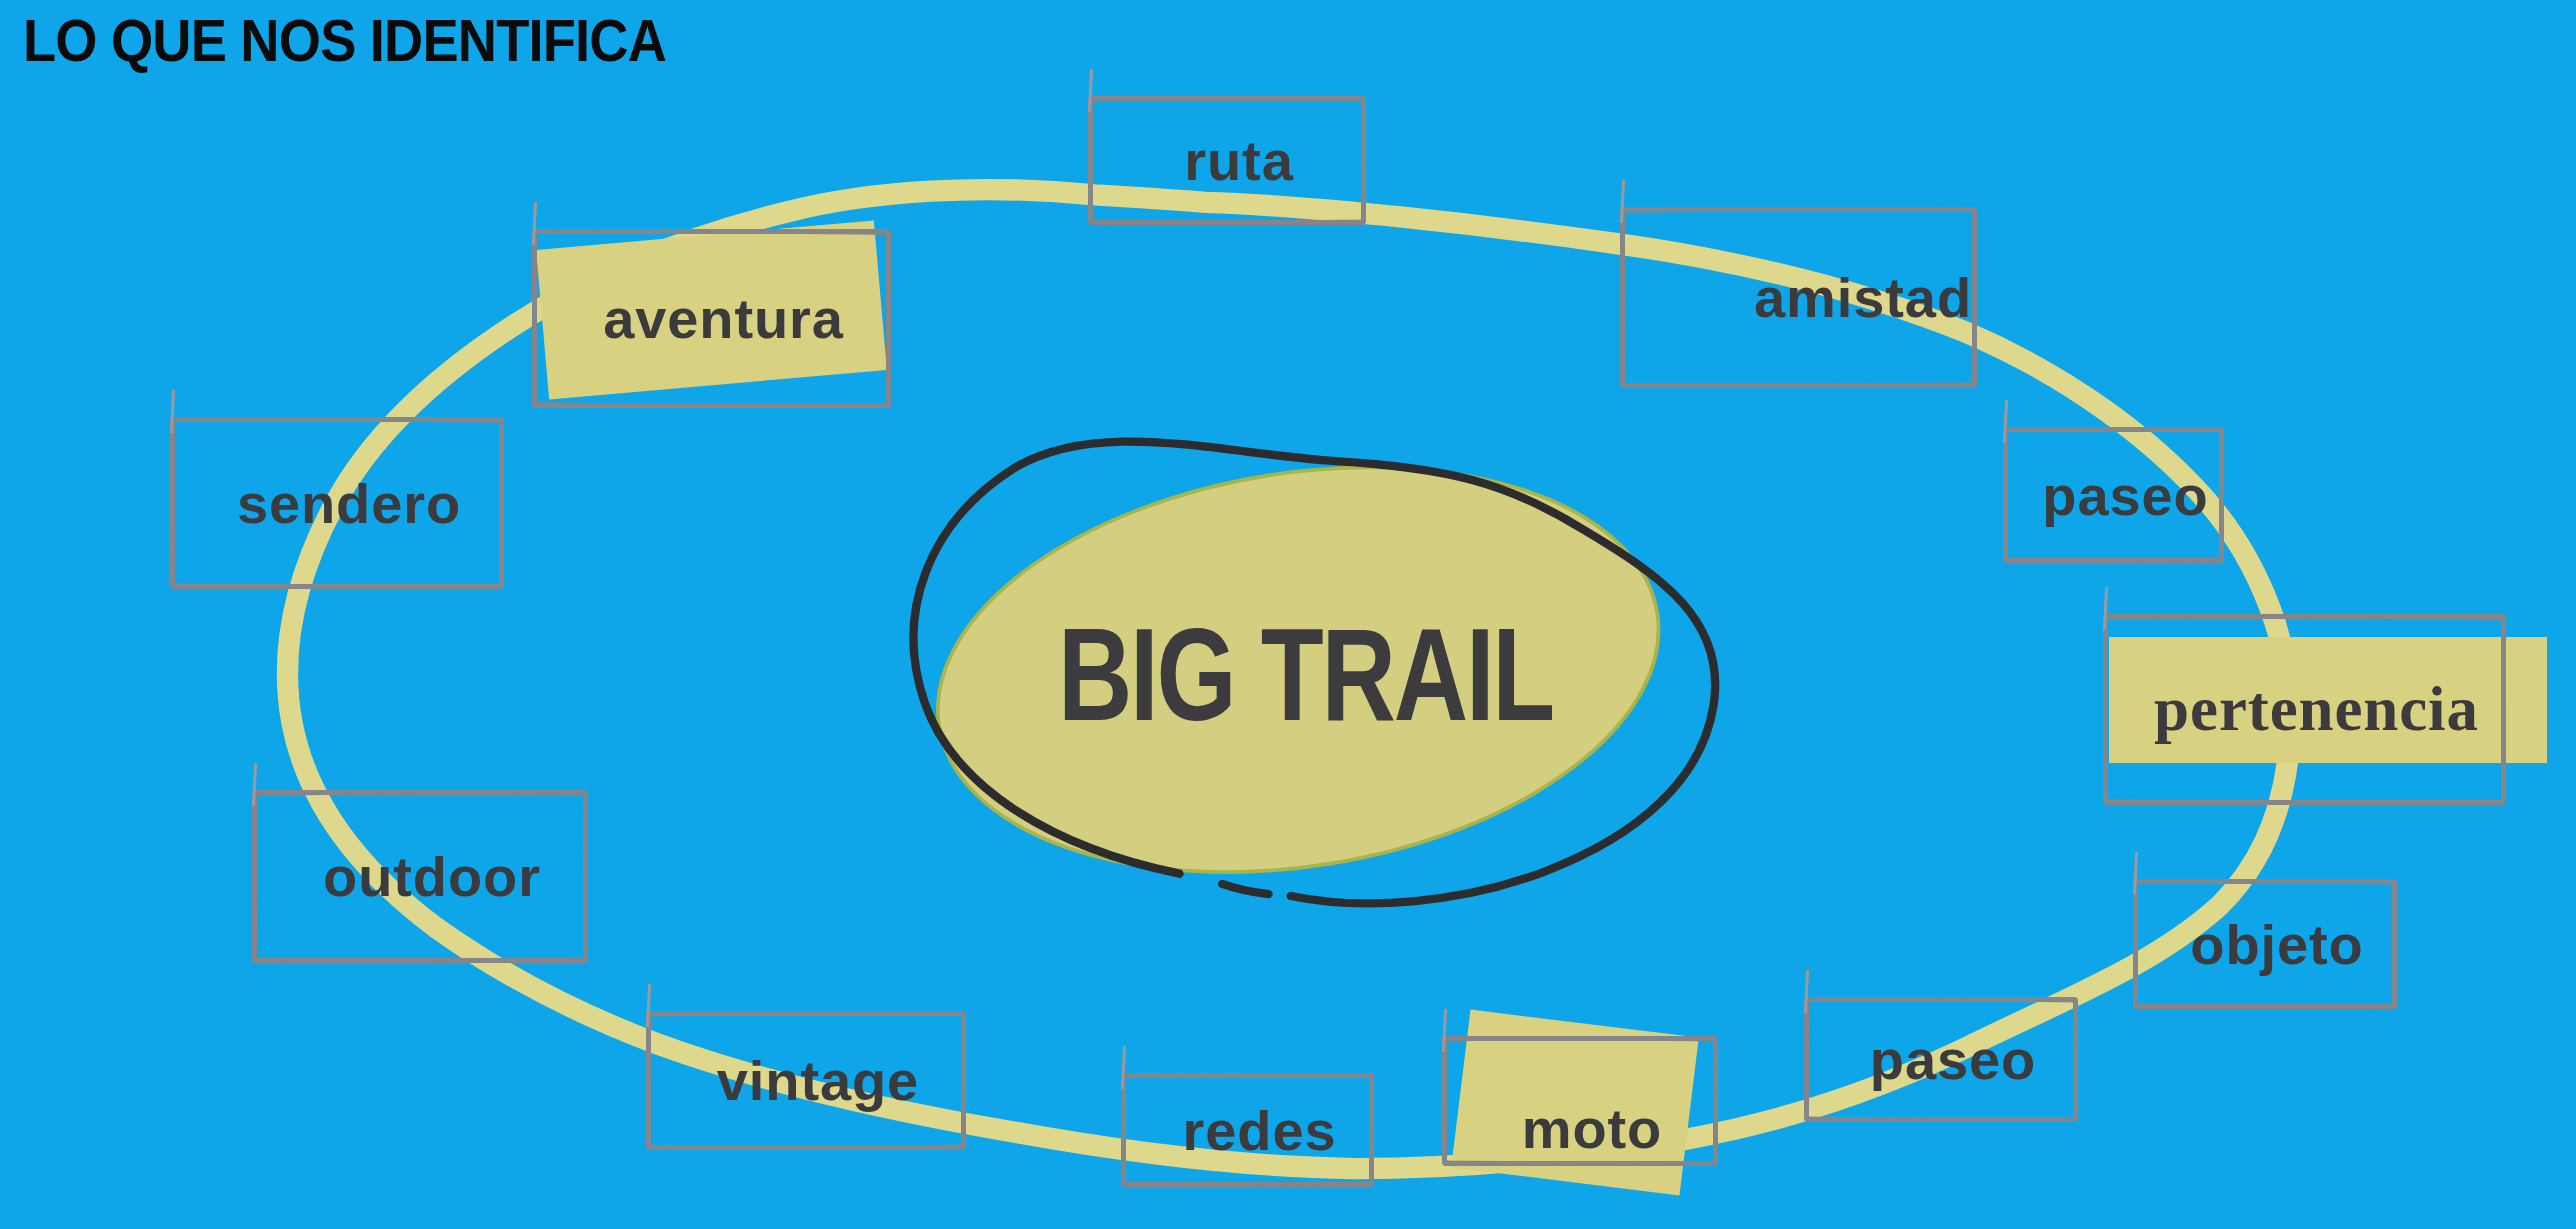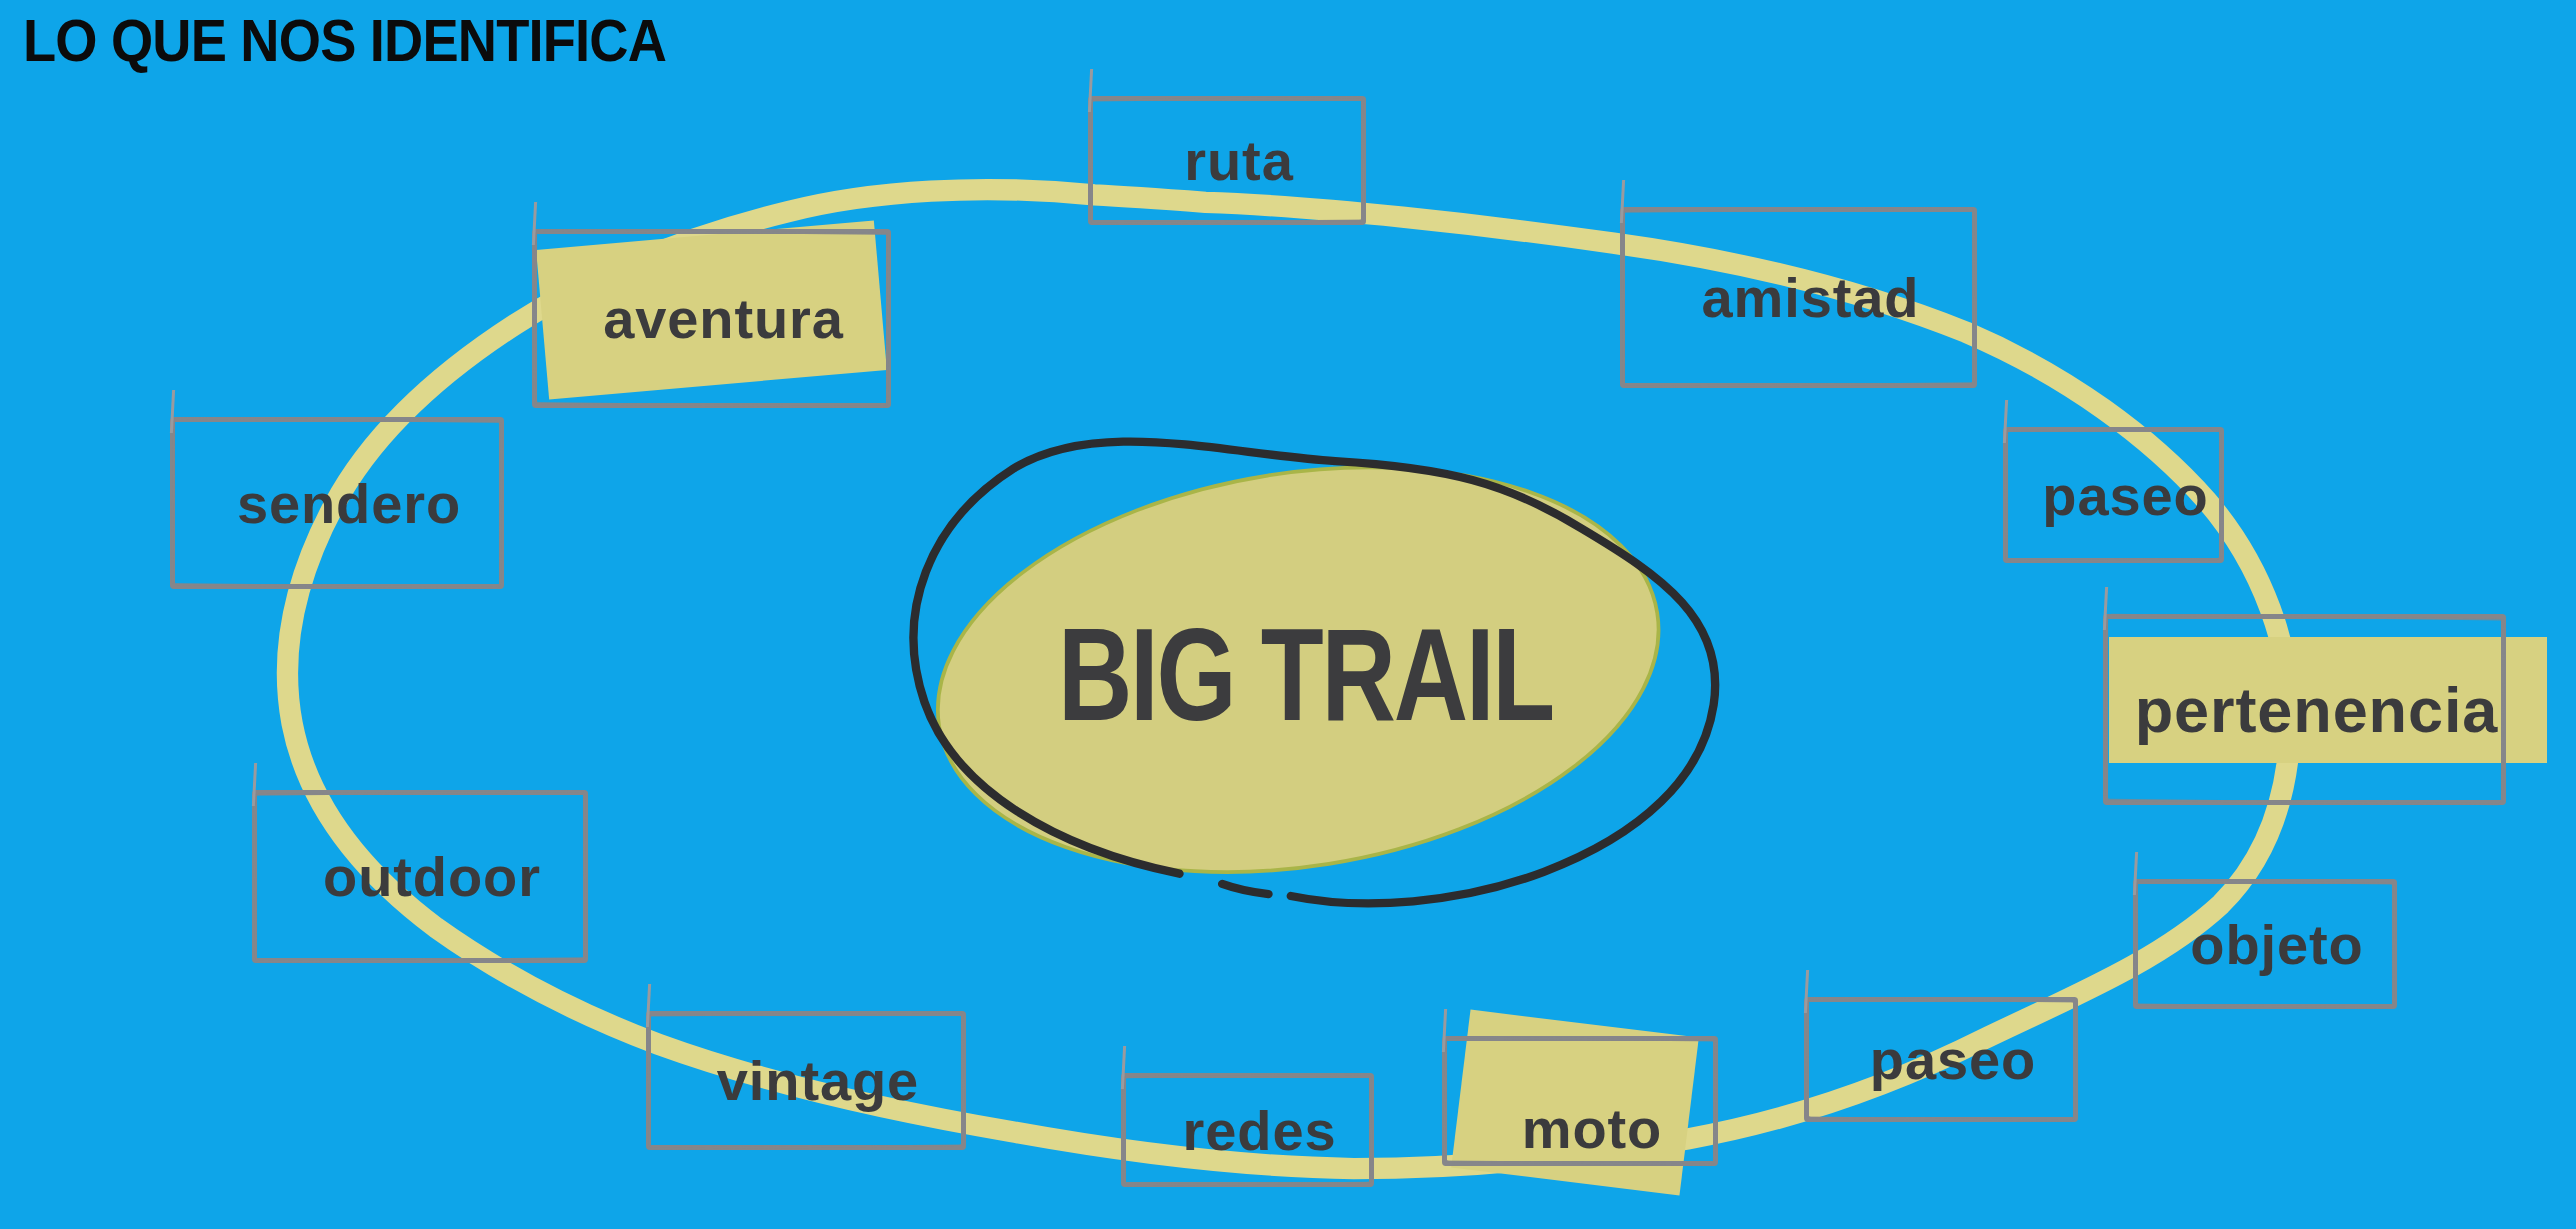--- a/index.html
+++ b/index.html
@@ -42,24 +42,24 @@
     background:#9a9a9e;transform:rotate(3deg);pointer-events:none;
   }
   .wordbox .lbl{
     position:relative;z-index:5;
     font-weight:bold;color:#3b3b3d;font-size:56px;letter-spacing:0.9px;
     white-space:nowrap;
   }
 
   .box-ruta{left:1088px;top:96px;width:278px;height:129px;}
   .box-aventura{left:532px;top:229px;width:359px;height:179px;}
-  .box-amistad{left:1620px;top:207px;width:357px;height:181px;}
+  .box-amistad{left:1620px;top:207px;width:357px;height:181px;justify-content:flex-end;}
   .box-sendero{left:170px;top:417px;width:334px;height:172px;}
   .box-paseo{left:2003px;top:427px;width:221px;height:136px;text-align:center;}
-  .box-pertenencia{left:2103px;top:614px;width:403px;height:191px;}
+  .box-pertenencia{left:2103px;top:614px;width:403px;height:191px;font-family:Liberation Serif, serif;}
   .box-pertenencia .lbl{font-size:63px;}
   .box-outdoor{left:252px;top:790px;width:336px;height:173px;}
   .box-objeto{left:2133px;top:879px;width:264px;height:130px;}
   .box-vintage{left:646px;top:1011px;width:320px;height:139px;}
   .box-valor{left:1804px;top:997px;width:274px;height:125px;}
   .box-redes{left:1121px;top:1073px;width:253px;height:114px;}
   .box-moto{left:1442px;top:1036px;width:276px;height:130px;align-items:flex-end;}
 
   
   .center-label{

